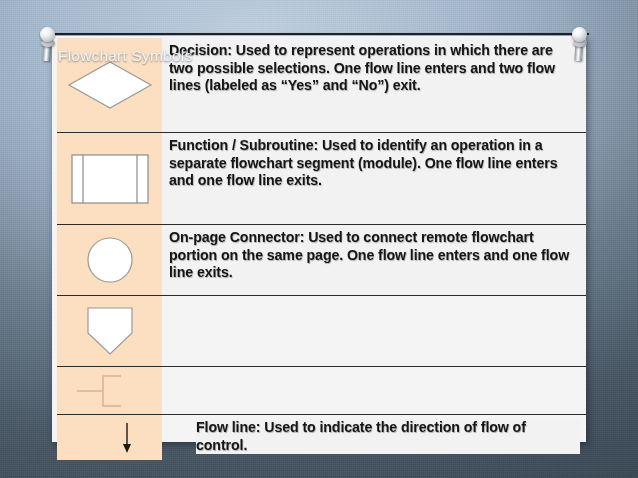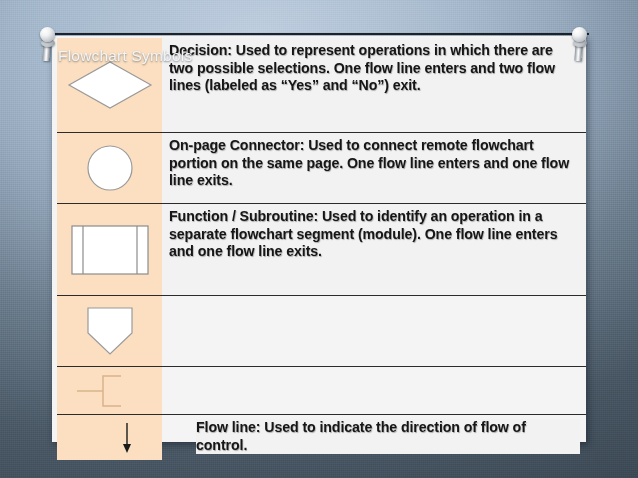--- a/index.html
+++ b/index.html
@@ -192,38 +192,38 @@
 
     <div class="row r0">
       <div class="sym-cell">
         <svg class="shape" width="86" height="50" viewBox="0 0 86 50">
           <polygon points="43,2 84,25 43,48 2,25" fill="#ffffff" stroke="#9a9a9a" stroke-width="1.2"></polygon>
         </svg>
       </div>
       <div class="txt-cell">Decision: Used to represent operations in which there are two possible selections. One flow line enters and two flow lines (labeled as “Yes” and “No”) exit.</div>
     </div>
 
-    <div class="row r2">
-      <div class="sym-cell">
-        <svg class="shape" width="48" height="48" viewBox="0 0 48 48">
-          <circle cx="24" cy="24" r="22" fill="#ffffff" stroke="#9a9a9a" stroke-width="1.2"></circle>
-        </svg>
-      </div>
-      <div class="txt-cell">On-page Connector: Used to connect remote flowchart portion on the same page. One flow line enters and one flow line exits.</div>
-    </div>
-
     <div class="row r1">
       <div class="sym-cell">
         <svg class="shape" width="80" height="52" viewBox="0 0 80 52">
           <rect x="2" y="2" width="76" height="48" fill="#ffffff" stroke="#8c8c8c" stroke-width="1.2"></rect>
           <line x1="13" y1="2" x2="13" y2="50" stroke="#8c8c8c" stroke-width="1.2"></line>
           <line x1="67" y1="2" x2="67" y2="50" stroke="#8c8c8c" stroke-width="1.2"></line>
         </svg>
       </div>
       <div class="txt-cell">Function / Subroutine: Used to identify an operation in a separate flowchart segment (module). One flow line enters and one flow line exits.</div>
+    </div>
+
+    <div class="row r2">
+      <div class="sym-cell">
+        <svg class="shape" width="48" height="48" viewBox="0 0 48 48">
+          <circle cx="24" cy="24" r="22" fill="#ffffff" stroke="#9a9a9a" stroke-width="1.2"></circle>
+        </svg>
+      </div>
+      <div class="txt-cell">On-page Connector: Used to connect remote flowchart portion on the same page. One flow line enters and one flow line exits.</div>
     </div>
 
     <div class="row r3">
       <div class="sym-cell">
         <svg class="shape" width="48" height="50" viewBox="0 0 48 50">
           <polygon points="2,2 46,2 46,27 24,48 2,27" fill="#ffffff" stroke="#9a9a9a" stroke-width="1.2"></polygon>
         </svg>
       </div>
     </div>
 

